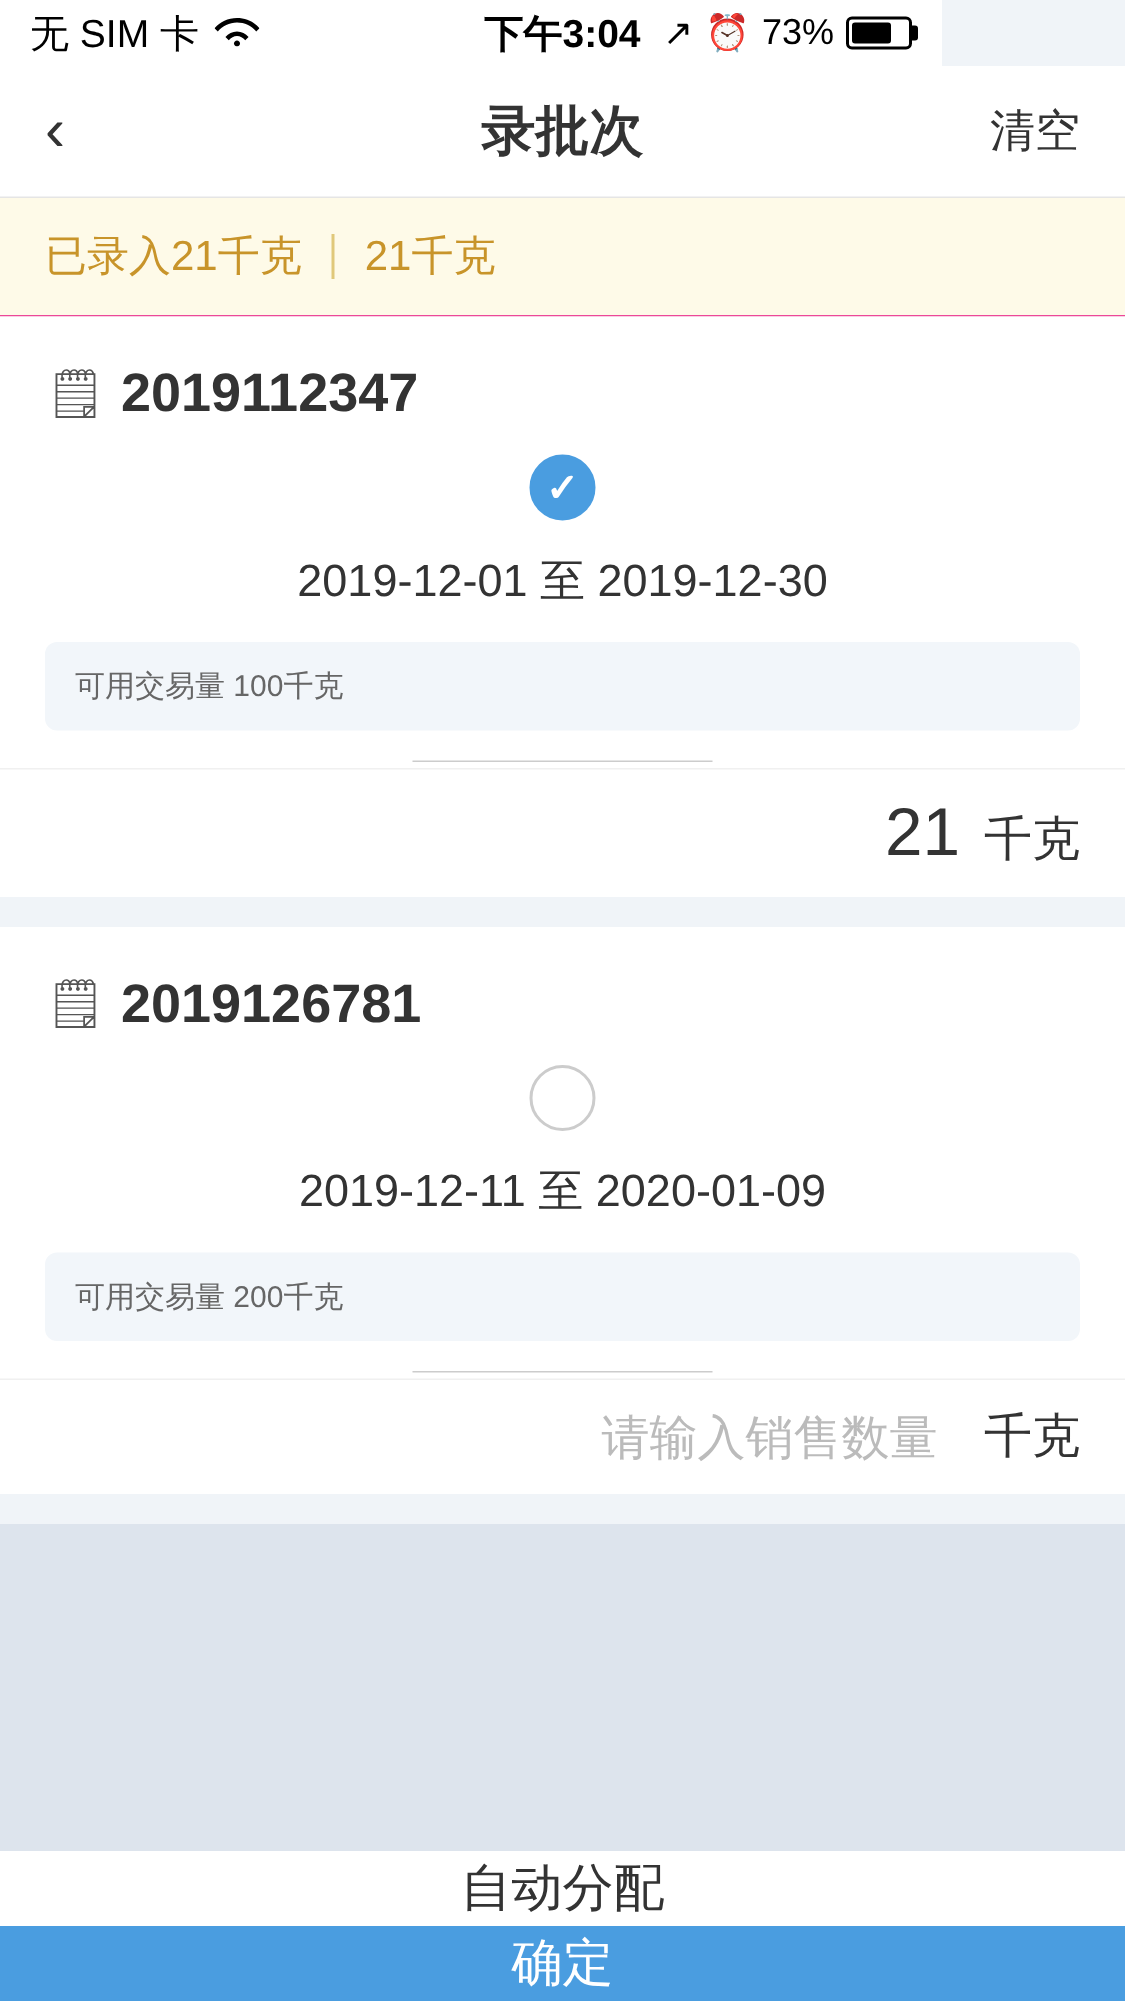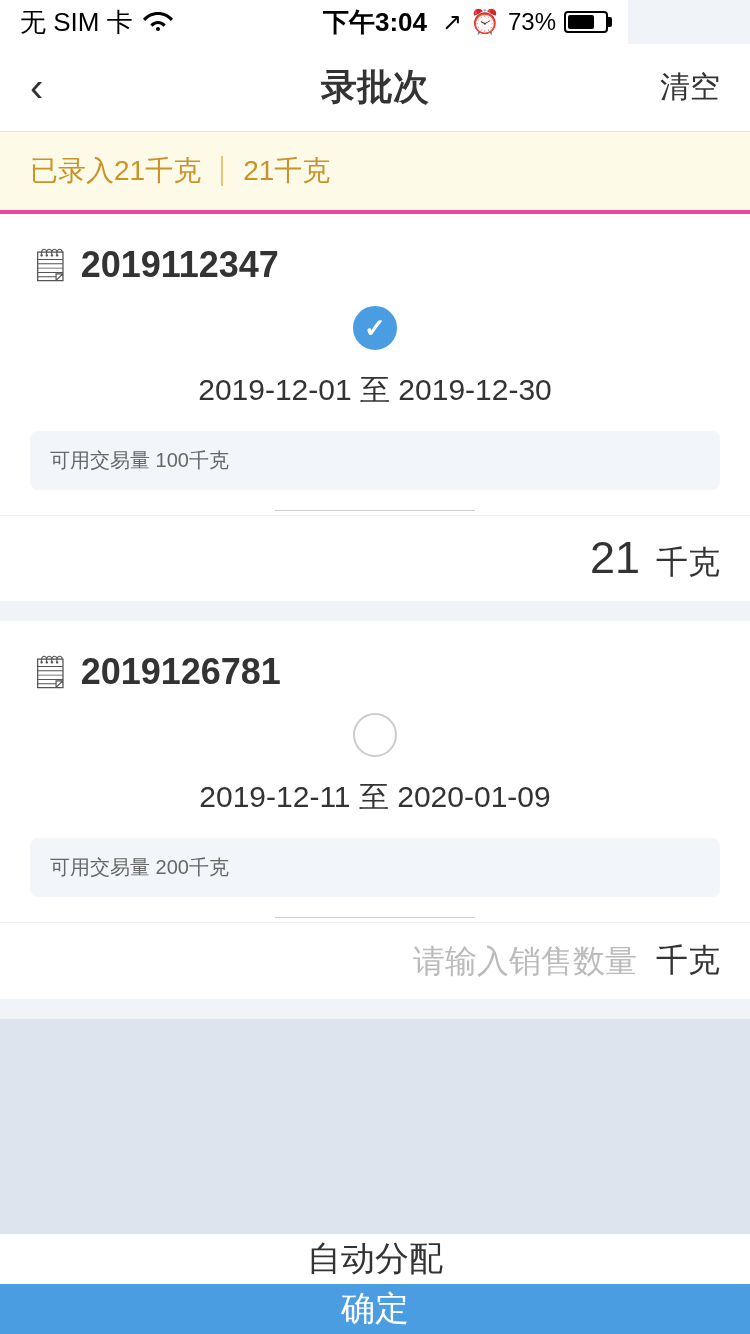--- a/index.html
+++ b/index.html
@@ -111,21 +111,21 @@
     }
 
     
     .info-banner {
       width: 750px;
       background: #fefae8;
       padding: 20px 30px;
       display: flex;
       align-items: center;
       gap: 20px;
-      border-bottom: 4px solid #ec4899;
+      border-bottom: 1px solid #ec4899;
     }
     .info-text {
       font-size: 28px;
       color: #c8942a;
     }
     .info-divider {
       width: 2px;
       height: 30px;
       background: #e0c87a;
     }
@@ -223,21 +223,21 @@
       background: #ccc;
       display: block;
     }
 
     
     .input-row {
       padding: 16px 30px;
       display: flex;
       justify-content: flex-end;
       align-items: center;
-      gap: 4px;
+      gap: 16px;
       border-top: 1px solid #f0f0f0;
     }
     .qty-input {
       border: none;
       outline: none;
       font-size: 32px;
       color: #999;
       text-align: right;
       width: 300px;
       background: transparent;

